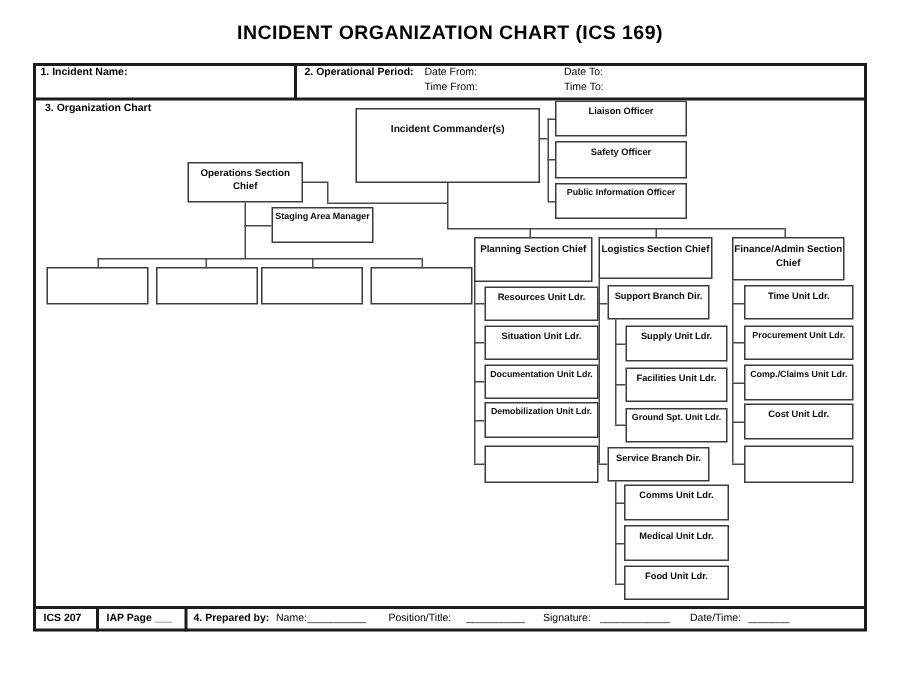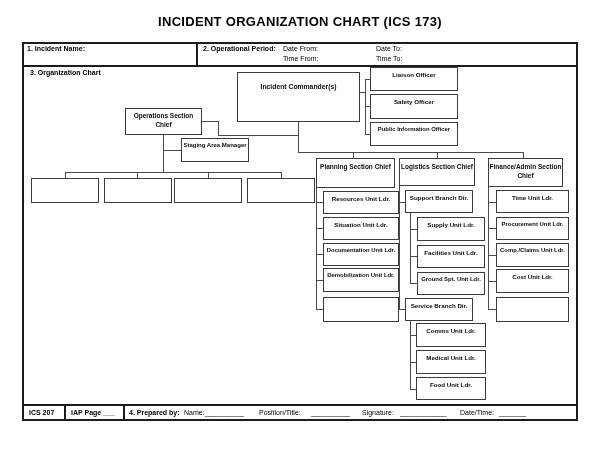--- a/index.html
+++ b/index.html
@@ -22,21 +22,21 @@
   .ic{padding-top:10px;font-size:6.8px;}
   .chief{font-size:6.5px;padding-top:4px;line-height:1.35;}
   .ln{position:absolute;background:#4a4a4a;}
   .blank{position:absolute;background:#fff;border:1.4px solid #3b3b3b;box-sizing:border-box;}
 </style>
 </head>
 <body>
 
 <div id="page">
 
-  <div id="title">INCIDENT ORGANIZATION CHART (ICS 173)</div>
+  <div id="title">INCIDENT ORGANIZATION CHART (ICS 169)</div>
 
   <div class="frame"></div>
 
   <div class="fline" style="left:22px;top:65px;width:556px;height:1.6px"></div>
   <div class="fline" style="left:196px;top:42px;width:1.6px;height:24px"></div>
   <div class="flbl" style="left:27px;top:45px">1. Incident Name:</div>
   <div class="abs" style="left:110px;top:45px;width:80px;height:16px"></div>
   <div class="flbl" style="left:203px;top:45px">2. Operational Period:</div>
   <div class="fval" style="left:283px;top:45px">Date From:</div>
   <div class="abs" style="left:322px;top:45px;width:50px;height:9px"></div>

